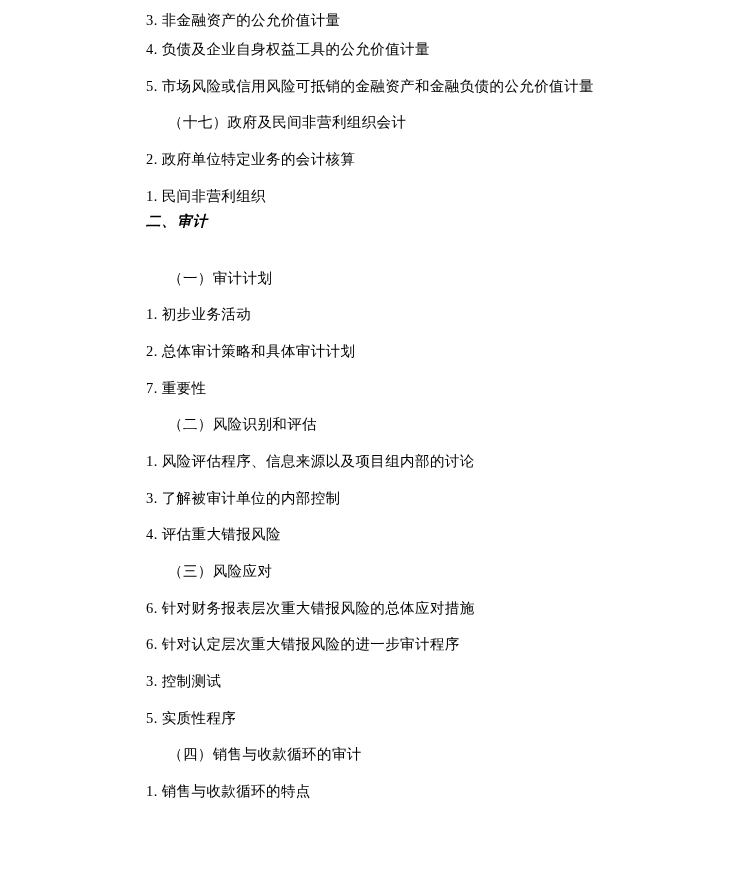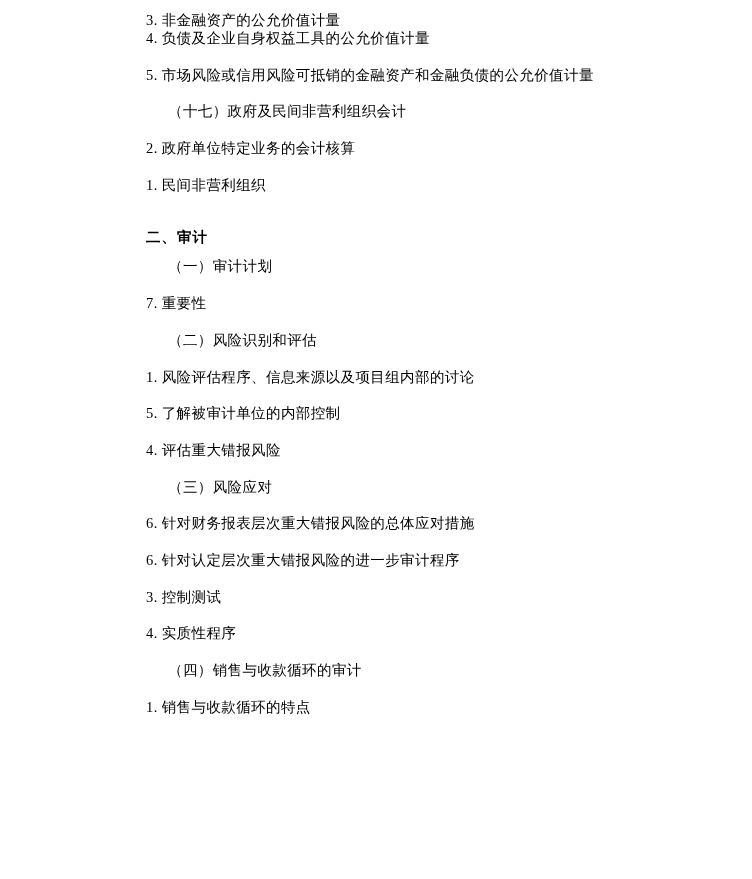--- a/index.html
+++ b/index.html
@@ -24,37 +24,38 @@
   .line {
     font-size: 14.5px;
     line-height: 1;
     letter-spacing: 0.4px;
     white-space: nowrap;
   }
   
   .row {
     height: 36.7px;
     display: flex;
-    align-items: flex-start;
+    align-items: center;
   }
   .row.first {
     height: 27px;
     align-items: flex-end;
     padding-bottom: 4px;
   }
   .heading {
     font-weight: bold;
     font-size: 14.5px;
     letter-spacing: 1px;
   }
   .heading-row {
     height: 45px;
     display: flex;
-    align-items: center;
+    align-items: flex-start;
     padding-left: 14px;
+    font-style: italic;
   }
   .indent-num {
     padding-left: 14px;
   }
   .indent-par {
     padding-left: 0px;
     margin-left: 36px;
   }
   .wide {
     white-space: nowrap;
@@ -91,37 +92,43 @@
   </div>
 
   <div class="heading-row">
     <div class="line heading">二、审计</div>
   </div>
 
   <div class="row">
     <div class="line indent-par">（一）审计计划</div>
   </div>
 
+  <div class="row">
+    <div class="line indent-num">1. 初步业务活动</div>
+  </div>
 
+  <div class="row">
+    <div class="line indent-num">2. 总体审计策略和具体审计计划</div>
+  </div>
 
   <div class="row">
     <div class="line indent-num">7. 重要性</div>
   </div>
 
   <div class="row">
     <div class="line indent-par">（二）风险识别和评估</div>
   </div>
 
   <div class="row">
     <div class="line indent-num">1. 风险评估程序、信息来源以及项目组内部的讨论</div>
   </div>
 
 
   <div class="row">
-    <div class="line indent-num">5. 了解被审计单位的内部控制</div>
+    <div class="line indent-num">3. 了解被审计单位的内部控制</div>
   </div>
 
   <div class="row">
     <div class="line indent-num">4. 评估重大错报风险</div>
   </div>
 
   <div class="row">
     <div class="line indent-par">（三）风险应对</div>
   </div>
 
@@ -131,21 +138,21 @@
 
   <div class="row">
     <div class="line indent-num">6. 针对认定层次重大错报风险的进一步审计程序</div>
   </div>
 
   <div class="row">
     <div class="line indent-num">3. 控制测试</div>
   </div>
 
   <div class="row">
-    <div class="line indent-num">4. 实质性程序</div>
+    <div class="line indent-num">5. 实质性程序</div>
   </div>
 
   <div class="row">
     <div class="line indent-par">（四）销售与收款循环的审计</div>
   </div>
 
   <div class="row">
     <div class="line indent-num">1. 销售与收款循环的特点</div>
   </div>
 

